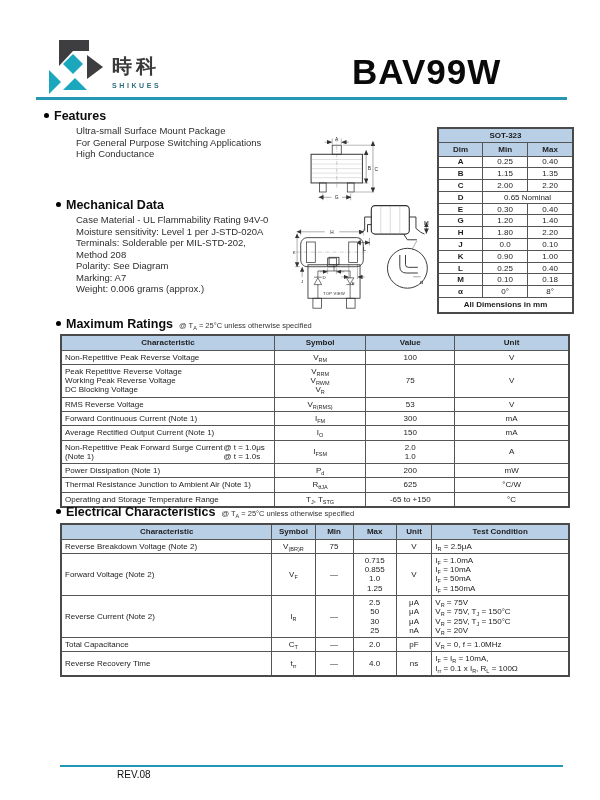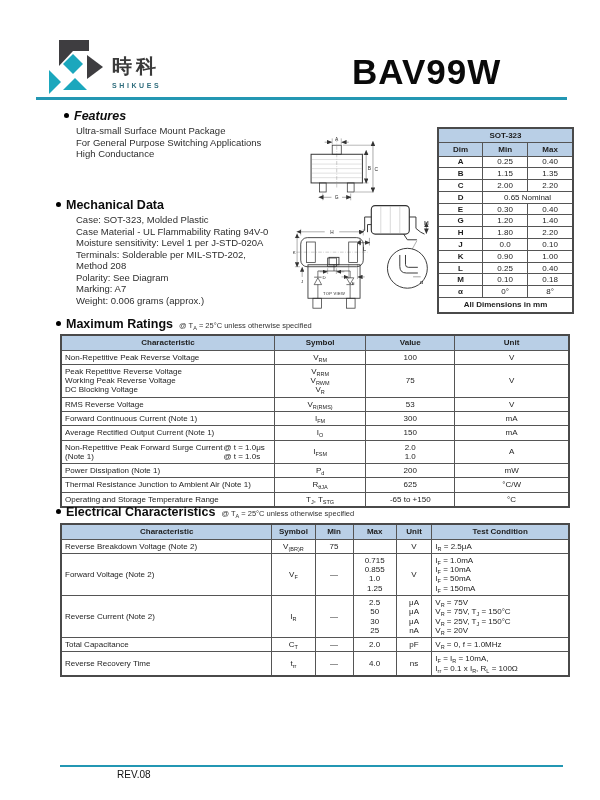--- a/index.html
+++ b/index.html
@@ -69,34 +69,33 @@
     <polygon points="2,30 14,42 2,54" fill="#1ba7bd"></polygon>
     <polygon points="28,38 40,50 16,50" fill="#1ba7bd"></polygon>
   </svg>
   <div class="logo-text">
     <div class="logo-cn">時科</div>
     <div class="logo-en">SHIKUES</div>
   </div>
   <div class="part-title">BAV99W</div>
   <div class="rule rule-top"></div>
 
-  <div class="sec-head" style="left:64px; top:109px;font-style:italic;">
+  <div class="sec-head" style="left:44px; top:109px;">
     <span class="bullet"></span><span>Features</span>
   </div>
   <div class="txt-list" style="left:76px; top:125px;">
       <div class="ln">Ultra-small Surface Mount Package</div>
       <div class="ln">For General Purpose Switching Applications</div>
       <div class="ln">High Conductance</div>
     </div>
 
   <div class="sec-head" style="left:56px; top:198px;">
     <span class="bullet"></span><span>Mechanical Data</span>
   </div>
   <div class="txt-list" style="left:76px; top:214px;">
-      <div class="ln">Case: SOT-323, Molded Plastic</div>
       <div class="ln">Case Material - UL Flammability Rating 94V-0</div>
       <div class="ln">Moisture sensitivity:  Level 1 per J-STD-020A</div>
       <div class="ln">Terminals: Solderable per MIL-STD-202,</div>
       <div class="ln">Method 208</div>
       <div class="ln">Polarity: See Diagram</div>
       <div class="ln">Marking: A7</div>
       <div class="ln">Weight: 0.006 grams (approx.)</div>
     </div>
 
   <svg id="front-view" class="drw" width="80" height="72" viewBox="0 0 106 95">

